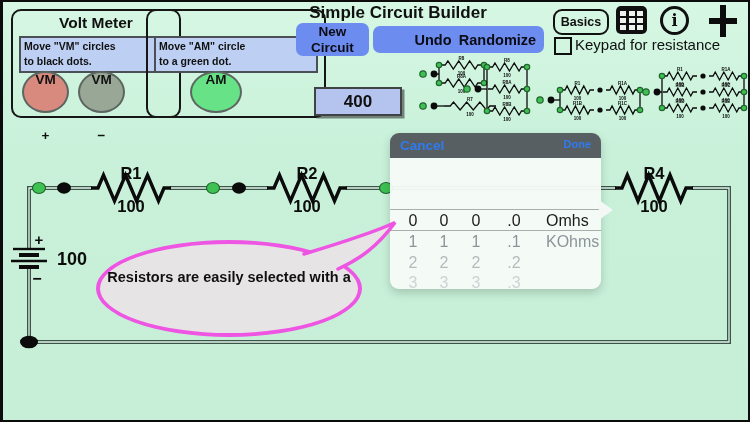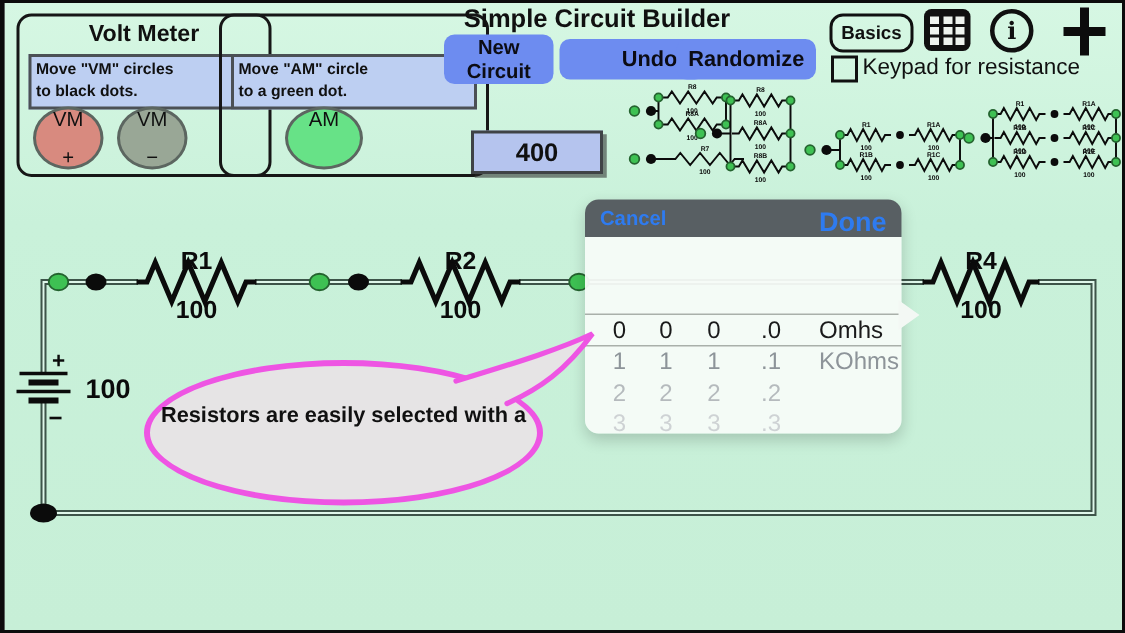--- a/index.html
+++ b/index.html
@@ -11,22 +11,22 @@
   svg{position:absolute;left:0;top:0;}
   
   .panel{position:absolute;border:2.5px solid #161616;border-radius:10px;background:transparent;padding-left:40px;}
   #volt-panel{left:8px;top:7px;width:126px;height:105px;}
   #amp-panel{left:143px;top:7px;width:136px;height:105px;}
   .ptitle{position:absolute;left:0;right:0;top:3px;text-align:center;font-weight:bold;font-size:15.5px;}
   .instr{position:absolute;left:6px;right:6px;top:25px;height:31px;background:#bdcff2;
          border:2px solid #4b5055;font-weight:bold;font-size:10.5px;line-height:1.45;
          padding:1px 3px;box-sizing:content-box;}
   .probe{position:absolute;width:47px;height:42px;border-radius:50%;border:2.5px solid #5c6660;
-         display:flex;flex-direction:column;align-items:center;justify-content:space-between;
-         font-weight:normal;font-size:13.5px;line-height:1.0;box-sizing:border-box;}
+         display:flex;flex-direction:column;align-items:center;justify-content:flex-start;
+         font-weight:bold;font-size:13.5px;line-height:1.0;box-sizing:border-box;gap:42px;}
   #vm-plus{left:9px;top:60px;background:#d88a7f;}
   #vm-minus{left:65px;top:60px;background:#99a796;}
   #am-probe{left:42px;top:60px;width:52px;background:#67e287;}
   
   #app-title{left:285px;top:1px;width:220px;text-align:center;font-weight:bold;font-size:17px;}
   .btn{position:absolute;background:#6d8cf0;border-radius:7px;display:flex;flex-direction:column;
        align-items:center;justify-content:center;font-weight:bold;color:#0c0c14;cursor:pointer;}
   #btn-new{left:293px;top:21px;width:73px;height:33px;font-size:13.5px;line-height:1.15;}
   #btn-undo{left:370px;top:24px;width:74px;height:27px;font-size:14.5px;padding-left:23px;}
   #btn-rand{left:448px;top:24px;width:93px;height:27px;font-size:14.5px;}
@@ -47,21 +47,21 @@
   #plus-icon{left:702px;top:1px;width:36px;height:36px;}
   #plus-icon::before{content:"";position:absolute;left:15px;top:2px;width:6px;height:32px;background:#0c0c0c;}
   #plus-icon::after{content:"";position:absolute;left:4px;top:15px;width:28px;height:6px;background:#0c0c0c;}
   #chk{left:551px;top:35px;width:14px;height:14px;border:2.5px solid #101010;background:transparent;}
   #chk-label{left:572px;top:34px;font-size:15px;font-weight:500;}
   
   #picker{position:absolute;left:387px;top:131px;width:211px;height:156px;z-index:5;
           box-shadow:0 4px 10px rgba(0,0,0,.18);border-radius:9px;}
   #phead{position:absolute;left:0;right:0;top:0;height:25px;background:#585f63;border-radius:9px 9px 0 0;}
   #pcancel{position:absolute;left:10px;top:5px;font-size:13.5px;font-weight:600;color:#2e7bf0;}
-  #pdone{position:absolute;right:10px;top:5px;font-size:18px;font-weight:600;color:#2e7bf0;}
+  #pdone{position:absolute;right:10px;top:5px;font-size:11px;font-weight:600;color:#2e7bf0;}
   #pbody{position:absolute;left:0;right:0;top:25px;bottom:0;background:rgba(247,251,248,.95);
          border-radius:0 0 9px 9px;overflow:hidden;}
   .hl{position:absolute;left:0;right:0;height:1px;background:#a9b0aa;}
   .prow{position:absolute;left:6px;right:0;height:21px;display:flex;align-items:center;font-size:16px;font-weight:500;}
   .prow .c{display:inline-block;text-align:center;}
   .prow .c0{width:34px;} .prow .c1{width:28px;} .prow .c2{width:36px;} .prow .c3{width:40px;}
   .prow .cu{margin-left:12px;}
   #parrow{position:absolute;left:209px;top:67px;width:0;height:0;border-top:10px solid transparent;
           border-bottom:10px solid transparent;border-left:14px solid #f3f8f4;}
   

